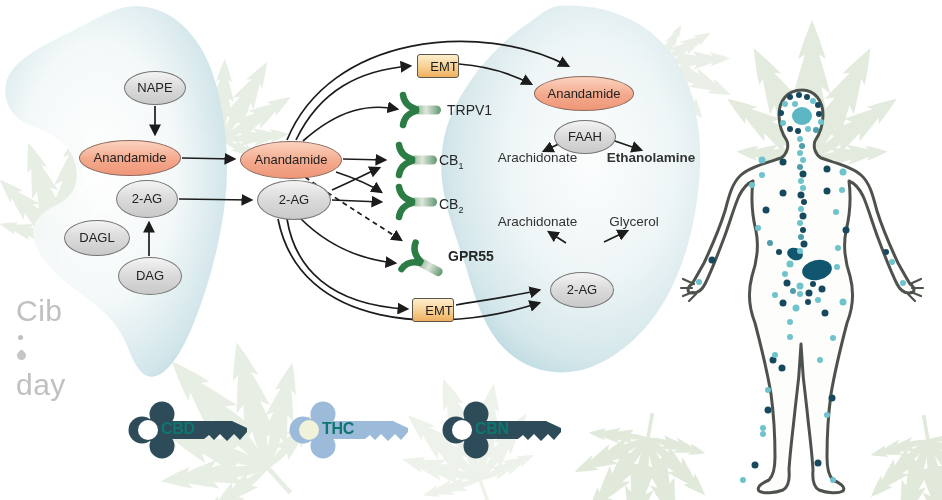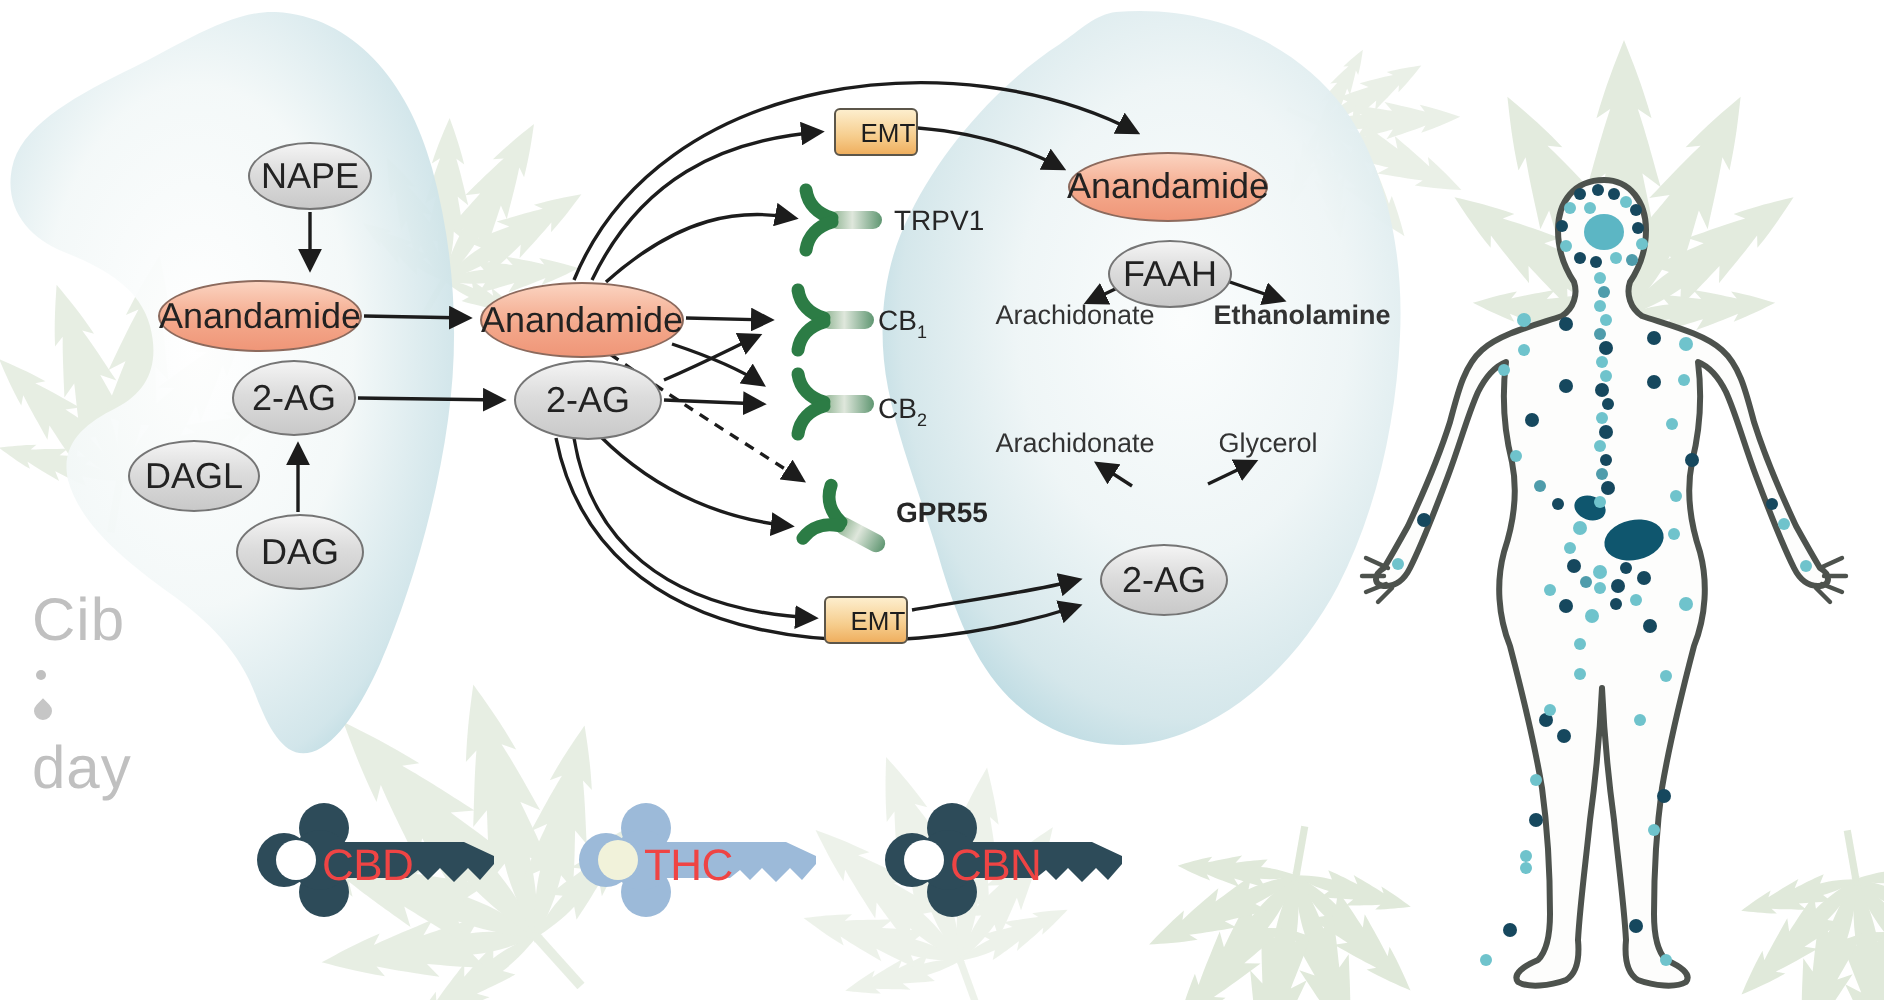--- a/index.html
+++ b/index.html
@@ -1,30 +1,30 @@
 <!DOCTYPE html>
 <html><head>
 <meta charset="utf-8">
 <style>
   html,body{margin:0;padding:0;background:#fff;}
   #stage{position:relative;width:942px;height:500px;background:#fff;overflow:hidden;
          font-family:"Liberation Sans",sans-serif;}
   #art{position:absolute;left:0;top:0;}
   .ell{position:absolute;border-radius:50%;display:flex;align-items:center;justify-content:center;
-       text-align:center;font-size:18px;color:#222;line-height:1.05;
+       text-align:center;font-size:13px;color:#222;line-height:1.05;
        border:1.5px solid #757575;box-sizing:border-box;}
   .gray{background:linear-gradient(180deg,#f4f4f4 0%,#dcdcdc 45%,#c9c9c9 100%);}
   .salmon{background:linear-gradient(180deg,#fbd3c0 0%,#f4a98c 55%,#ef9678 100%);border-color:#8c6a5d;}
   .emt{position:absolute;display:flex;align-items:center;justify-content:center;
        background:linear-gradient(180deg,#fdeecd 0%,#f6cd8d 60%,#efaf5f 100%);
        border:1.5px solid #5c564a;border-radius:3px;font-size:13px;color:#1d1d1d;box-sizing:border-box;padding-left:12px;}
   .lbl{position:absolute;font-size:13.5px;color:#333;text-align:center;white-space:nowrap;}
   .rlabel{position:absolute;font-size:14px;color:#262626;white-space:nowrap;}
   .rlabel sub{font-size:9px;}
-  .keytext{position:absolute;font-size:22px;font-weight:normal;color:#ef4444;letter-spacing:-0.3px;}
+  .keytext{position:absolute;font-size:16px;font-weight:bold;color:#0f766e;letter-spacing:-0.3px;}
   #logo{position:absolute;left:16px;top:294px;color:#c0c0c0;font-size:30px;letter-spacing:0.5px;
         display:flex;align-items:flex-start;flex-direction:column;}
   .icol{position:relative;width:10px;height:40px;}
   .idot{position:absolute;left:2px;top:7px;width:5px;height:5px;border-radius:50%;background:#c0c0c0;}
   .idrop{position:absolute;left:1px;top:23px;width:9px;height:9px;background:#c6c6c6;
          border-radius:0 50% 50% 50%;transform:rotate(45deg);}
 </style>
 </head>
 <body>
 

